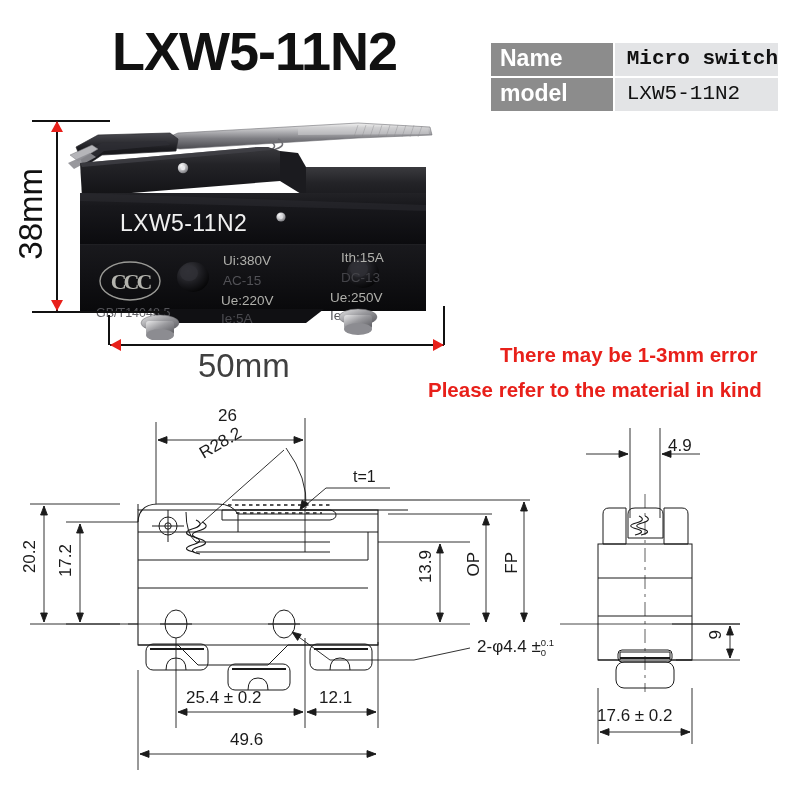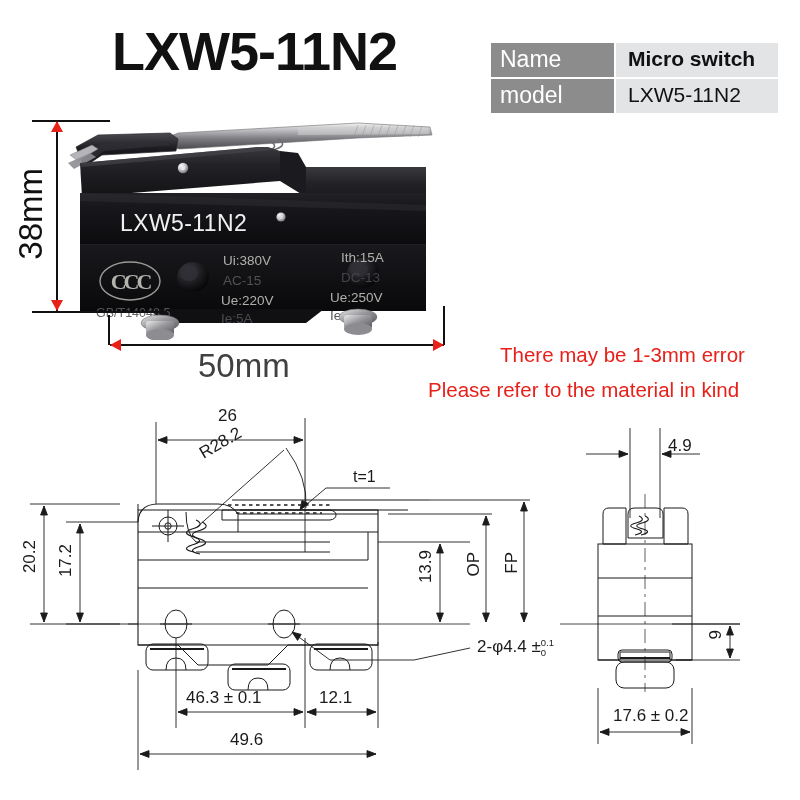--- a/index.html
+++ b/index.html
@@ -29,33 +29,34 @@
     border-spacing:2px 2px;
   }
   #spec-table td{
     padding:0;
     vertical-align:middle;
   }
   .sp-key{
     width:114px;
     background:#8c8c8c;
     color:#ffffff;
-    font-weight:normal;
+    font-weight:bold;
     font-size:23px;
     padding:3px 0 5px 9px !important;
     line-height:1.08;
     white-space:nowrap;
   }
   .sp-key.small{font-size:15px;padding:5px 0 6px 9px !important;}
   .sp-val{
     background:#e3e4e6;
     color:#111111;
     font-size:21px;
     padding:4px 0 6px 12px !important;
     white-space:nowrap;
+    font-family:Liberation Mono, monospace;
   }
   .sp-val.bold{font-weight:bold;}
 
   
   #photo-wrap{left:58px;top:105px;width:400px;height:235px;}
   #switch-photo{position:absolute;left:0;top:0;}
 
   
   .dimline{background:#111111;position:absolute;}
   .arrow{position:absolute;width:0;height:0;}
@@ -70,21 +71,21 @@
     writing-mode:vertical-rl;transform:rotate(180deg);
     letter-spacing:0px;
   }
   #dim-width-label{
     left:198px;top:347px;
     font-size:33px;color:#404040;white-space:nowrap;
   }
 
   
   .note{
-    color:#e8201a;font-weight:normal;font-size:20.5px;white-space:nowrap;
+    color:#e8201a;font-weight:bold;font-size:20.5px;white-space:nowrap;
   }
   #note-1{left:500px;top:343px;}
   #note-2{left:428px;top:378px;}
 
   
   #drawing{left:0;top:392px;width:704px;height:400px;}
   .dtext{position:absolute;color:#1b1b1b;font-size:15px;font-family:"Liberation Sans",sans-serif;white-space:nowrap;}
   .dtext.rot{writing-mode:vertical-rl;transform:rotate(180deg);}
   .frac{display:inline-block;vertical-align:middle;font-size:9.5px;line-height:1.02;text-align:left;position:relative;top:0px;}
 </style>
@@ -449,20 +450,20 @@
   <div class="dtext rot" style="left:416px;top:158px;font-size:17px;">13.9</div>
   <div class="dtext rot" style="left:464px;top:160px;font-size:17px;">OP</div>
   <div class="dtext rot" style="left:502px;top:160px;font-size:17px;">FP</div>
 
   
   <div class="dtext" style="left:477px;top:245px;font-size:17px;">
     <span>2-</span><span>φ4.4</span>
     <span>±</span><span class="frac"><span style="display:block;">0.1</span><span style="display:block;">0</span></span>
   </div>
 
-  <div class="dtext" style="left:186px;top:296px;font-size:17px;">46.3 ± 0.1</div>
+  <div class="dtext" style="left:186px;top:296px;font-size:17px;">25.4 ± 0.2</div>
   <div class="dtext" style="left:319px;top:296px;font-size:17px;">12.1</div>
   <div class="dtext" style="left:230px;top:338px;font-size:17px;">49.6</div>
 
   <div class="dtext" style="left:668px;top:44px;font-size:17px;">4.9</div>
   <div class="dtext rot" style="left:706px;top:238px;font-size:17px;">9</div>
-  <div class="dtext" style="left:597px;top:314px;font-size:17px;padding-left:16px;">17.6 ± 0.2</div>
+  <div class="dtext" style="left:597px;top:314px;font-size:17px;">17.6 ± 0.2</div>
 </div>
 
 </body></html>

